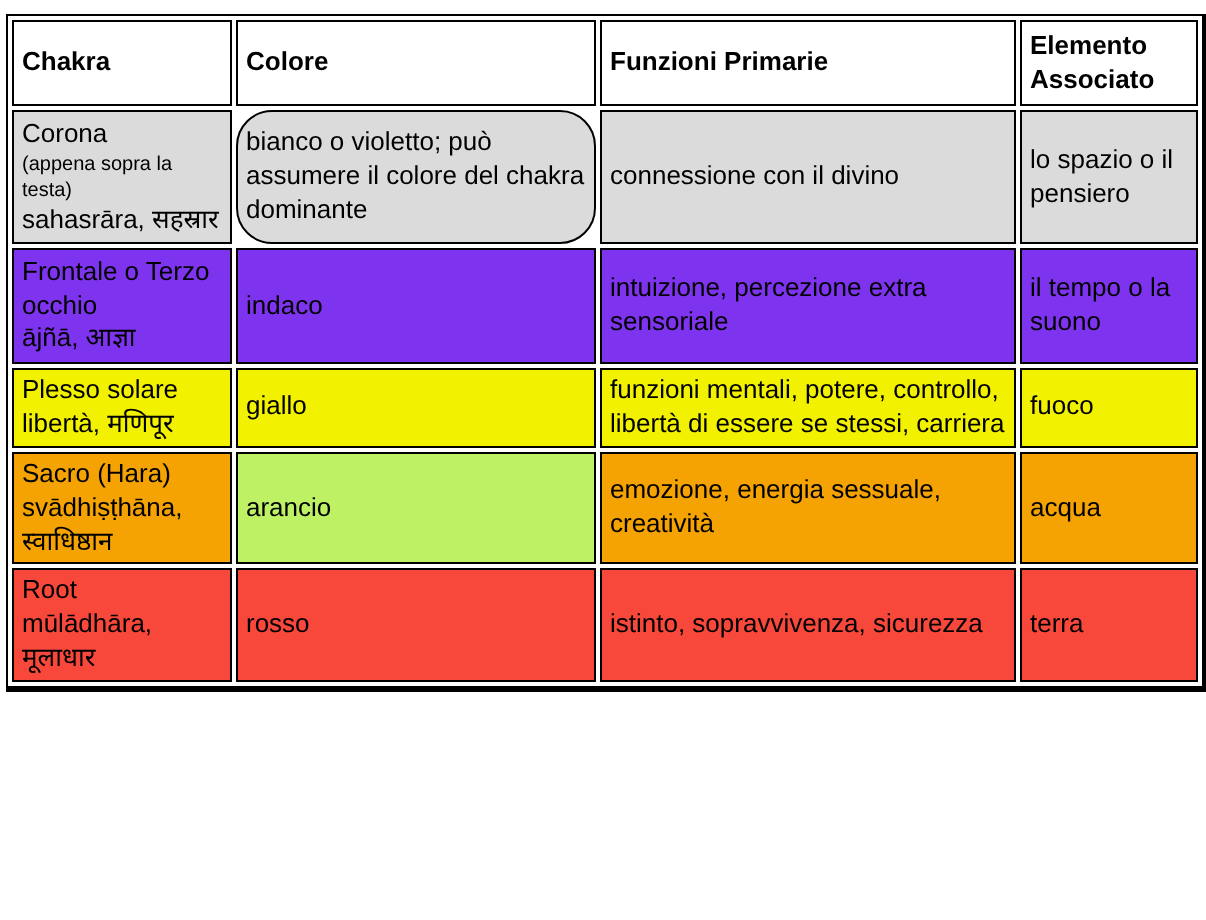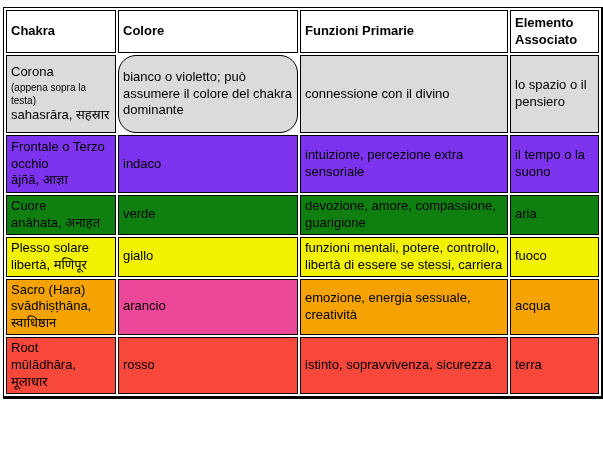--- a/index.html
+++ b/index.html
@@ -35,21 +35,21 @@
     line-height: 1.3;
     vertical-align: middle;
     text-align: left;
     overflow: hidden;
   }
   th {
     font-weight: bold;
     background: #ffffff;
   }
   tr.hdr  { height: 43px; }
-  tr.r0   { height: 78px; }
+  tr.r0   { height: 67px; }
   tr.r1   { height: 58px; }
   tr.r2   { height: 44px; }
   tr.r3   { height: 38px; }
   tr.r4   { height: 29px; }
   tr.r5   { height: 56px; margin-left: 38px; }
   tr.r6   { height: 56px; }
   .chakra-note {
     font-size: 10px;
   }
 </style>
@@ -85,44 +85,35 @@
       </tr>
       <tr class="r1">
         <td style="background-color: rgb(126, 51, 239);">
           <div>Frontale o Terzo occhio</div>
           <div>ājñā, आज्ञा</div>
         </td>
         <td style="background-color: rgb(126, 51, 239);">indaco</td>
         <td style="background-color: rgb(126, 51, 239); margin-top: 41px;">intuizione, percezione extra sensoriale</td>
         <td style="background-color: rgb(126, 51, 239);">il tempo o la suono</td>
       </tr>
-      <tr class="r3">
-        <td style="background-color: rgb(15, 128, 15);">
-          <div>Cuore</div>
-          <div>anāhata, अनाहत</div>
-        </td>
-        <td style="background-color: rgb(15, 128, 15);">verde</td>
-        <td style="background-color: rgb(15, 128, 15);">devozione, amore, compassione, guarigione</td>
-        <td style="background-color: rgb(15, 128, 15);">aria</td>
-      </tr>
       <tr class="r4">
         <td style="background-color: rgb(242, 242, 0);">
           <div>Plesso solare</div>
           <div>libertà, मणिपूर</div>
         </td>
         <td style="background-color: rgb(242, 242, 0);">giallo</td>
         <td style="background-color: rgb(242, 242, 0);">funzioni mentali, potere, controllo, libertà di essere se stessi, carriera</td>
         <td style="background-color: rgb(242, 242, 0);">fuoco</td>
       </tr>
       <tr class="r5">
         <td style="background-color: rgb(245, 163, 3);">
           <div>Sacro (Hara)</div>
           <div>svādhiṣṭhāna, स्वाधिष्ठान</div>
         </td>
-        <td style="background-color: #ec4899;">arancio</td>
+        <td style="background-color: #bef264;">arancio</td>
         <td style="background-color: rgb(245, 163, 3);">emozione, energia sessuale, creatività</td>
         <td style="background-color: rgb(245, 163, 3);">acqua</td>
       </tr>
       <tr class="r6">
         <td style="background-color: rgb(248, 71, 59);">
           <div>Root</div>
           <div>mūlādhāra, मूलाधार</div>
         </td>
         <td style="background-color: rgb(248, 71, 59);">rosso</td>
         <td style="background-color: rgb(248, 71, 59);">istinto, sopravvivenza, sicurezza</td>

